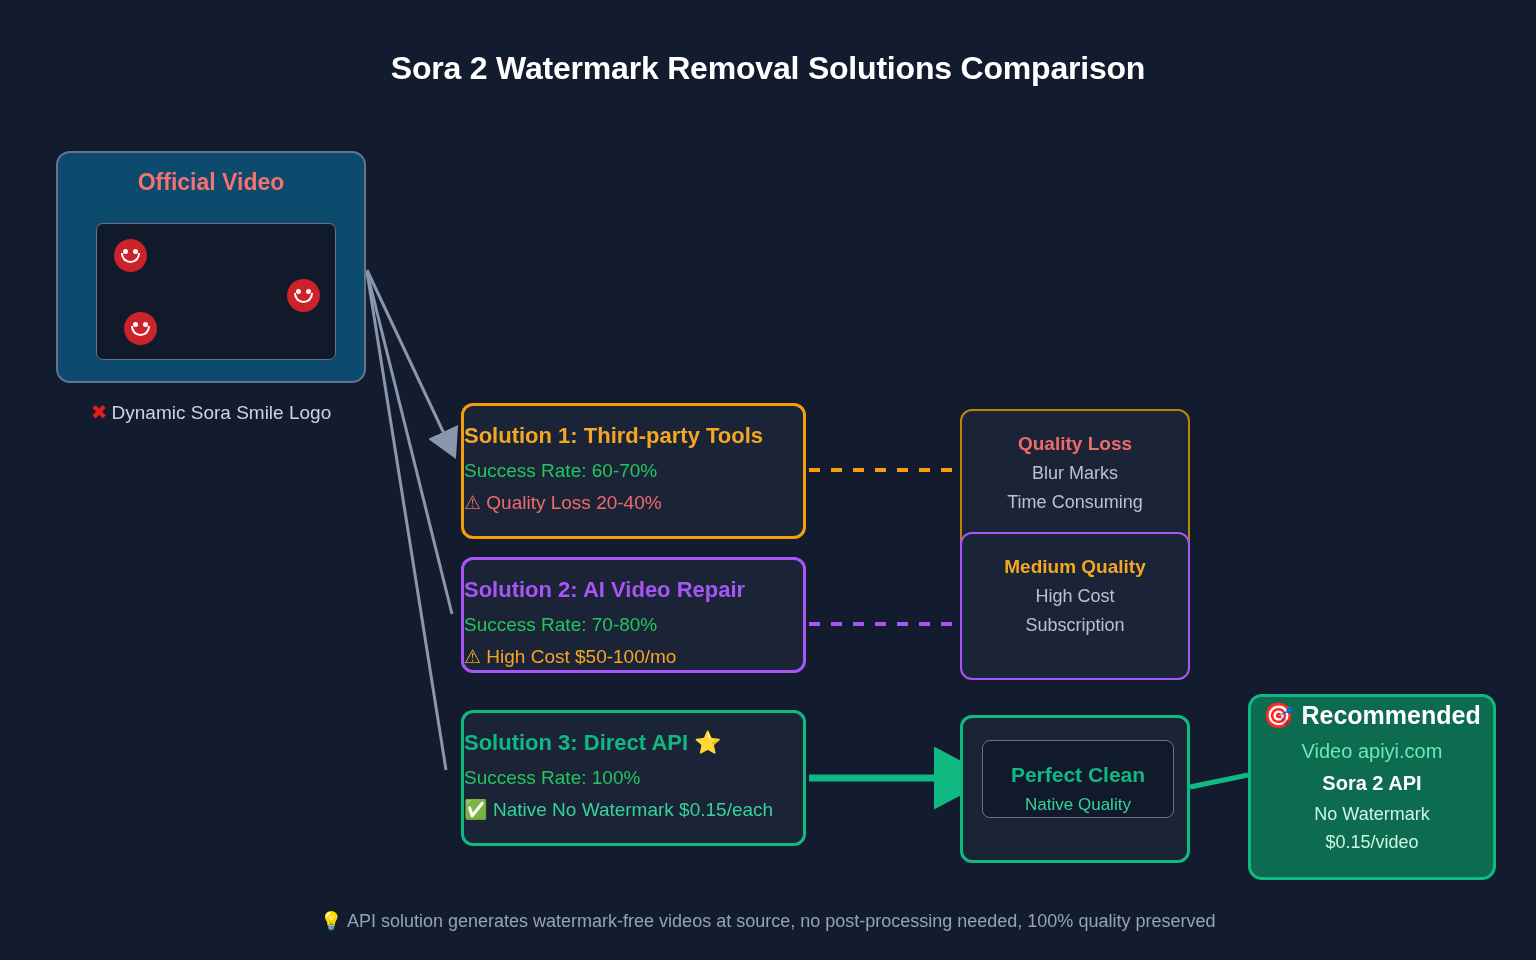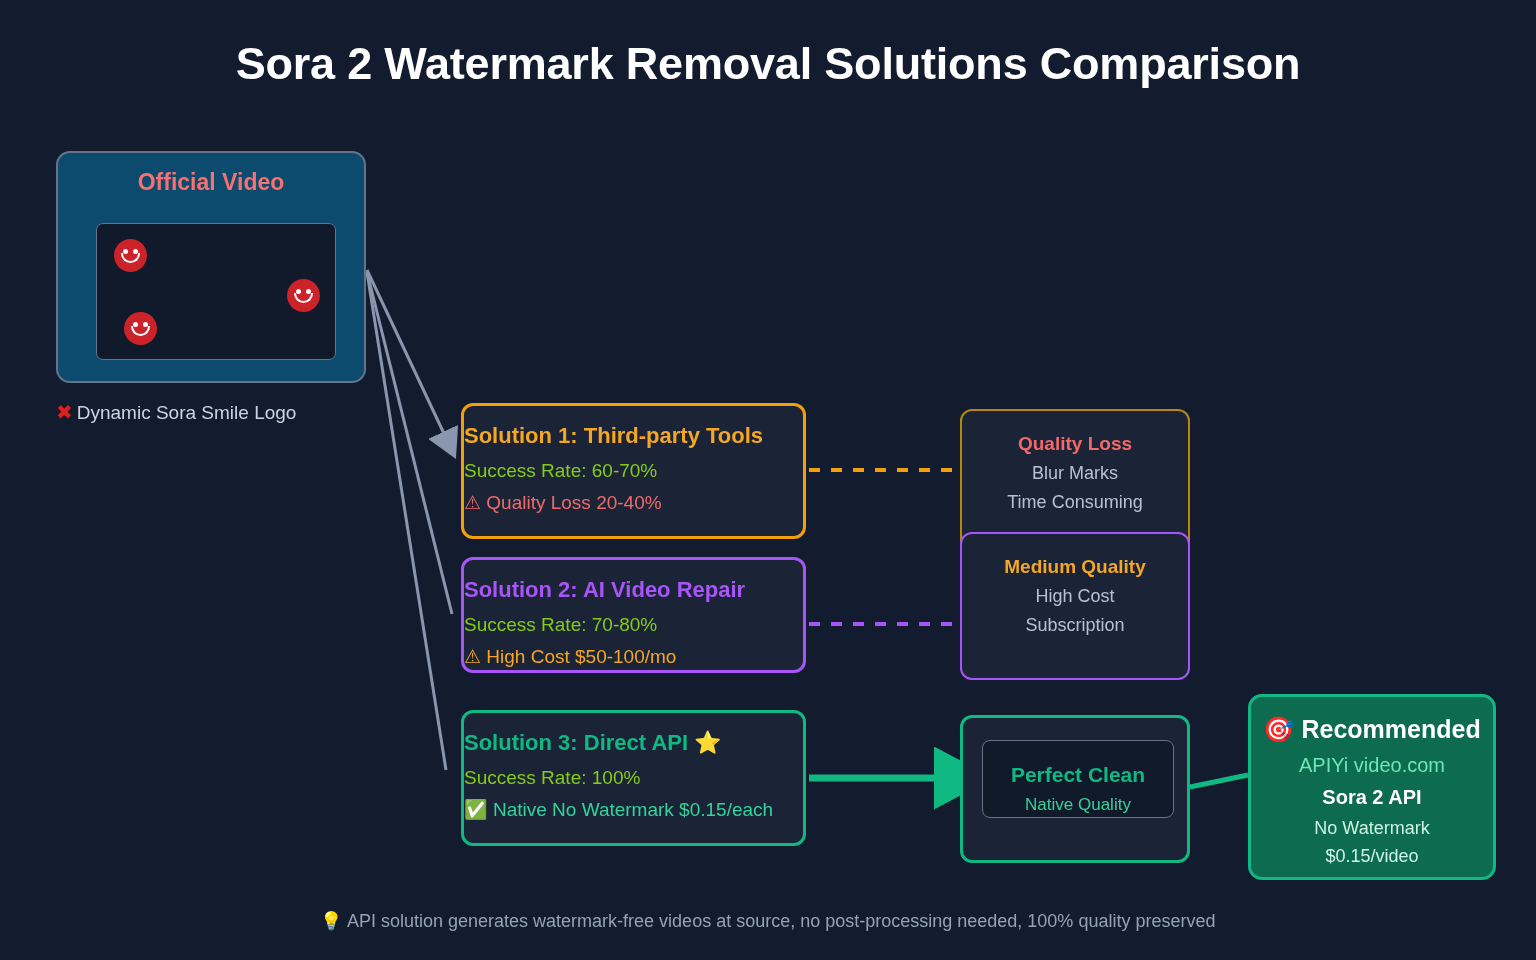--- a/index.html
+++ b/index.html
@@ -6,22 +6,22 @@
   html,body{ background:#131c2e; }
   body{
     width:1536px; height:960px; position:relative; overflow:hidden;
     font-family:"Liberation Sans", sans-serif;
     color:#cbd5e1;
   }
   #stage{ position:absolute; inset:0; }
 
   
   .title{
-    position:absolute; left:0; top:38px; width:1536px; text-align:center;
-    font-size:45px; font-weight:bold; color:#ffffff; letter-spacing:-0.2px;
+    position:absolute; left:0; top:50px; width:1536px; text-align:center;
+    font-size:32px; font-weight:bold; color:#ffffff; letter-spacing:-0.2px;
   }
 
   
   #wires{ position:absolute; left:0; top:0; width:1536px; height:960px; pointer-events:none; }
 
   
   .video-card{
     position:absolute; left:56px; top:151px; width:310px; height:232px;
     border:2px solid #64748b; border-radius:14px; background:#0c4a6e;
   }
@@ -46,33 +46,33 @@
   .smiley .mouth{
     position:absolute; left:7px; top:14px; width:19px; height:10px;
     border:2px solid #ffffff; border-top:none;
     border-radius:0 0 19px 19px;
   }
   .s1{ left:17px; top:15px; }
   .s2{ left:190px; top:55px; }
   .s3{ left:27px; top:88px; }
 
   .video-caption{
-    position:absolute; left:56px; top:400px; width:310px; 
+    position:absolute; left:56px; top:400px; width:310px; text-align:center;
     font-size:19px; color:#cbd5e1; white-space:nowrap;
   }
   .video-caption .xmark{ color:#e11d1d; font-weight:bold; margin-right:4px; font-size:20px;}
 
   
   .sol{
     position:absolute; left:461px; width:345px;
     border-radius:12px; background:#1b2437;
     padding-top:17px;
   }
   .sol .h{ font-size:22px; font-weight:bold; line-height:1.2; }
-  .sol .rate{ font-size:19px; color:#84cc16; margin-top:11px; }
+  .sol .rate{ font-size:19px; color:#22c55e; margin-top:11px; }
   .sol .note{ font-size:19px; margin-top:9px; }
   .sol1{ top:403px; height:136px; border:3px solid #f59e0b; }
   .sol1 .h{ color:#f5a623; }
   .sol1 .note{ color:#f06a6a; }
   .sol2{ top:557px; height:116px; border:3px solid #a855f7; }
   .sol2 .h{ color:#a855f7; }
   .sol2 .note{ color:#f5a623; }
   .sol3{ top:710px; height:136px; border:3px solid #10b981; }
   .sol3 .h{ color:#10b981; }
   .sol3 .note{ color:#34d399; white-space:nowrap; }
@@ -99,21 +99,21 @@
     font-size:21px; font-weight:bold; color:#10b981; margin-top:22px;
   }
   .inner-clean .c2{
     font-size:17px; color:#34d399; margin-top:8px;
   }
 
   
   .rec{
     position:absolute; left:1248px; top:694px; width:248px; height:186px;
     border:3px solid #10b981; border-radius:14px; background:#0d6b4f;
-    text-align:center; padding-top:18px;
+    text-align:center; padding-top:4px;
   }
   .rec .r-title{ font-size:25px; font-weight:bold; color:#ffffff; }
   .rec .r-brand{ font-size:20px; color:#6ee7b7; margin-top:10px; }
   .rec .r-api{ font-size:20px; font-weight:bold; color:#ffffff; margin-top:9px; }
   .rec .r-l1{ font-size:18px; color:#ccf5e5; margin-top:9px; }
   .rec .r-l2{ font-size:18px; color:#ccf5e5; margin-top:7px; }
 
   
   .footer{
     position:absolute; left:0; top:910px; width:1536px; text-align:center;
@@ -221,21 +221,21 @@
       <div class="c1">Perfect Clean</div>
       <div class="c2">Native Quality</div>
     </div>
   </div>
 
   <div class="rec">
     <div class="r-title">
       <span class="emoji">🎯</span>
       <span>Recommended</span>
     </div>
-    <div class="r-brand">APIYi video.com</div>
+    <div class="r-brand">Video apiyi.com</div>
     <div class="r-api">Sora 2 API</div>
     <div class="r-l1">No Watermark</div>
     <div class="r-l2">$0.15/video</div>
   </div>
 
   <div class="footer">
     <span class="emoji">💡</span>
     <span>API solution generates watermark-free videos at source, no post-processing needed, 100% quality preserved</span>
   </div>
 

